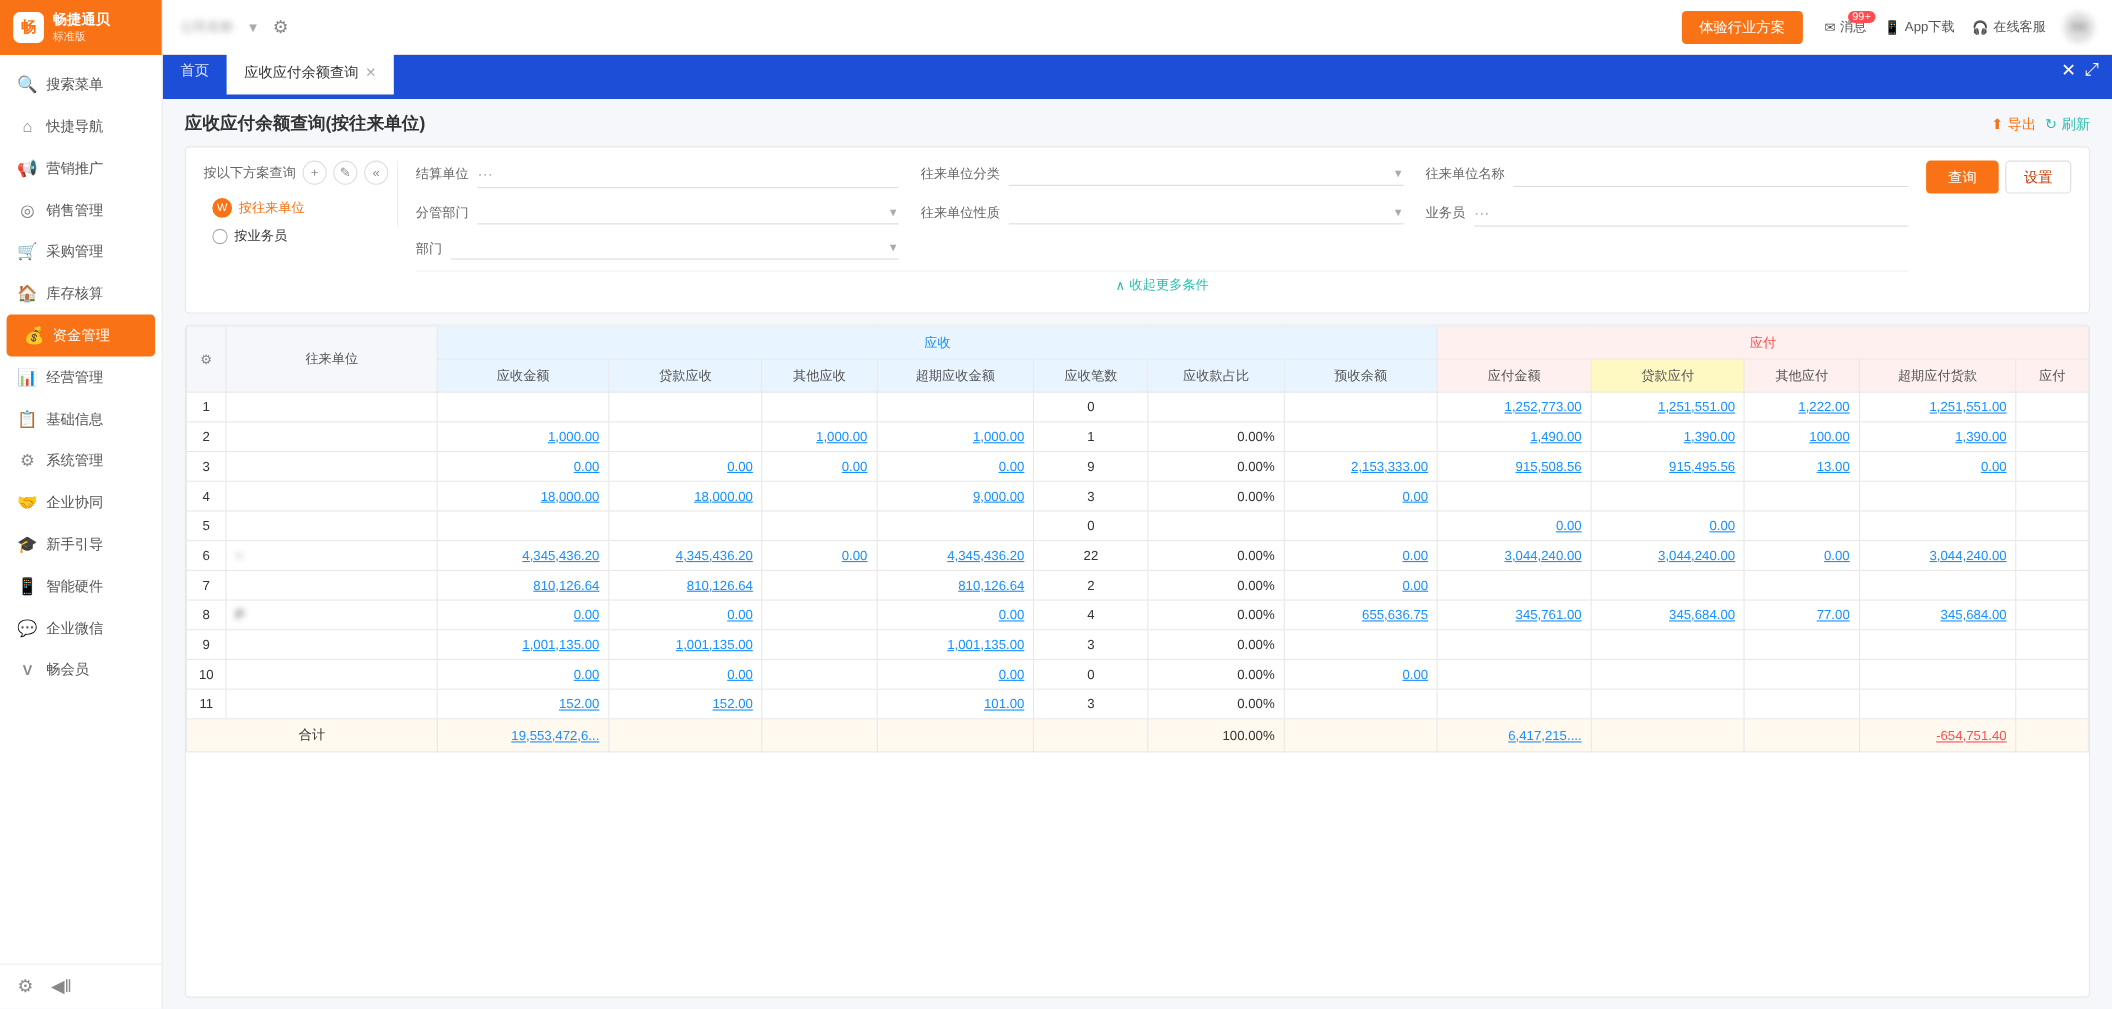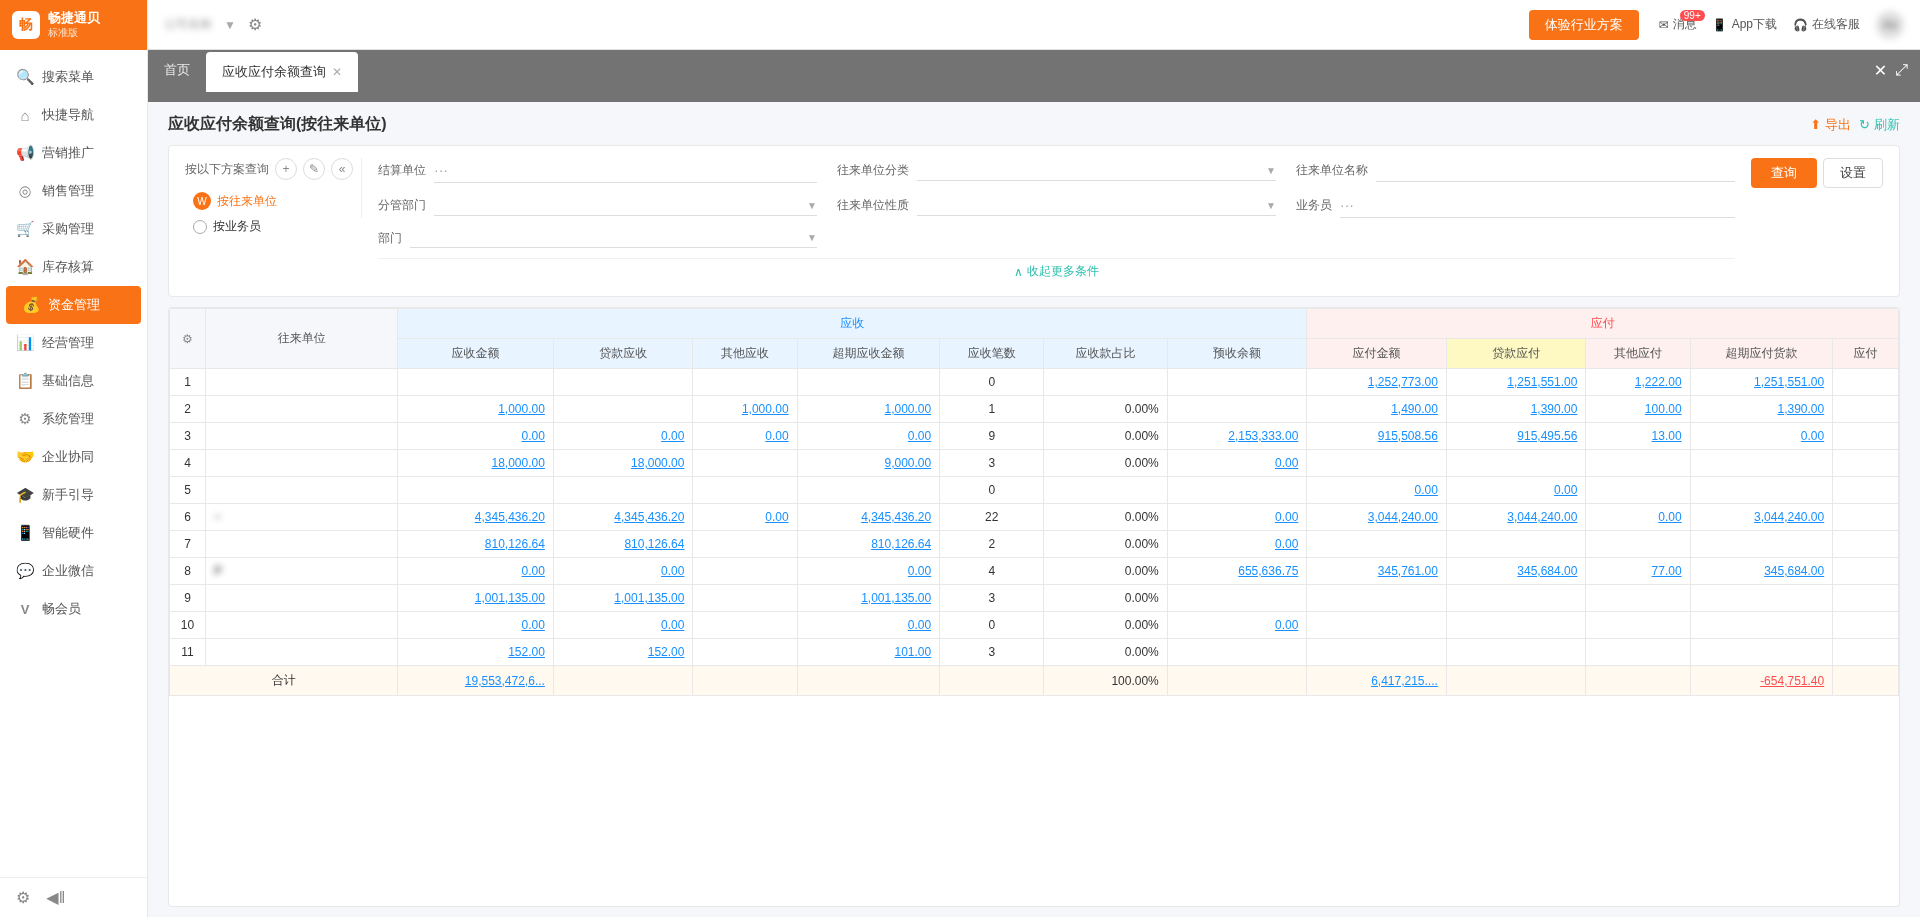--- a/index.html
+++ b/index.html
@@ -30,21 +30,21 @@
     .topbar-breadcrumb { color: #999; font-size: 12px; display: flex; align-items: center; gap: 4px; }
     .topbar-promo-btn { background: #f97316; color: #fff; border: none; padding: 6px 16px; border-radius: 4px; font-size: 13px; cursor: pointer; margin-left: auto; }
     .topbar-actions { display: flex; align-items: center; gap: 16px; margin-left: 8px; }
     .topbar-action { display: flex; align-items: center; gap: 4px; color: #555; cursor: pointer; font-size: 12px; position: relative; }
     .badge { background: #ff4d4f; color: #fff; font-size: 10px; padding: 0 4px; border-radius: 8px; position: absolute; top: -6px; right: -8px; min-width: 16px; text-align: center; }
     .topbar-gear { color: #888; cursor: pointer; font-size: 16px; }
     .topbar-user { width: 28px; height: 28px; background: #e0e0e0; border-radius: 50%; display: flex; align-items: center; justify-content: center; font-size: 11px; color: #666; cursor: pointer; }
     .topbar-arrow { color: #aaa; cursor: pointer; font-size: 12px; }
 
     
-    .tab-bar { background: #737373; display: flex; align-items: center; height: 52px; padding: 0 0 12px 0; }
+    .tab-bar { background: #1d4ed8; display: flex; align-items: center; height: 40px; padding: 0 0 12px 0; }
     .tab-item { padding: 0 16px; height: 40px; display: flex; align-items: center; cursor: pointer; font-size: 13px; color: rgba(255,255,255,0.85); position: relative; gap: 6px; }
     .tab-item.home { background: transparent; }
     .tab-item.active { background: #fff; color: #333; border-radius: 4px 4px 0 0; margin-top: 4px; }
     .tab-close { color: #aaa; font-size: 12px; cursor: pointer; }
     .tab-bar-actions { margin-left: auto; display: flex; gap: 8px; padding-right: 12px; }
     .tab-bar-action { color: #fff; cursor: pointer; font-size: 16px; }
 
     
     .page-content { flex: 1; overflow: hidden; display: flex; flex-direction: column; background: #f5f7fa; }
     .page-header { padding: 12px 20px 0; display: flex; align-items: center; justify-content: space-between; }
@@ -66,21 +66,21 @@
     .filter-input { flex: 1; border: none; border-bottom: 1px solid #ddd; padding: 4px 0; font-size: 12px; color: #333; outline: none; background: transparent; }
     .filter-select { flex: 1; display: flex; align-items: center; justify-content: space-between; border-bottom: 1px solid #ddd; padding: 4px 0; cursor: pointer; }
     .filter-select-text { color: #999; font-size: 12px; }
     .filter-select-arrow { color: #aaa; font-size: 10px; }
     .filter-dots { color: #aaa; font-size: 14px; cursor: pointer; }
     .filter-more { text-align: center; padding: 4px 0; color: #2cbfae; font-size: 12px; cursor: pointer; border-top: 1px solid #f0f0f0; margin-top: 6px; display: flex; align-items: center; justify-content: center; gap: 4px; }
 
     
     .query-btn-group { display: flex; gap: 6px; margin-left: 16px; }
     .btn-query { background: #f97316; color: #fff; border: none; padding: 6px 20px; border-radius: 4px; font-size: 13px; cursor: pointer; }
-    .btn-settings { background: #fff; color: #404040; border: 1px solid #ddd; padding: 5px 16px; border-radius: 4px; font-size: 13px; cursor: pointer; }
+    .btn-settings { background: #fff; color: #c2410c; border: 1px solid #ddd; padding: 5px 16px; border-radius: 4px; font-size: 13px; cursor: pointer; }
 
     
     .table-area { flex: 1; overflow: auto; margin: 0 20px 10px; background: #fff; border: 1px solid #e8e8e8; border-radius: 4px; }
     table { width: 100%; border-collapse: collapse; font-size: 12px; }
     th, td { border: 1px solid #e8e8e8; padding: 6px 8px; white-space: nowrap; }
     th { background: #f5f7fa; color: #555; font-weight: normal; text-align: center; }
     td { color: #333; }
     td.number { text-align: right; color: #1890ff; text-decoration: underline; cursor: pointer; }
     td.center { text-align: center; }
     td.right { text-align: right; }

